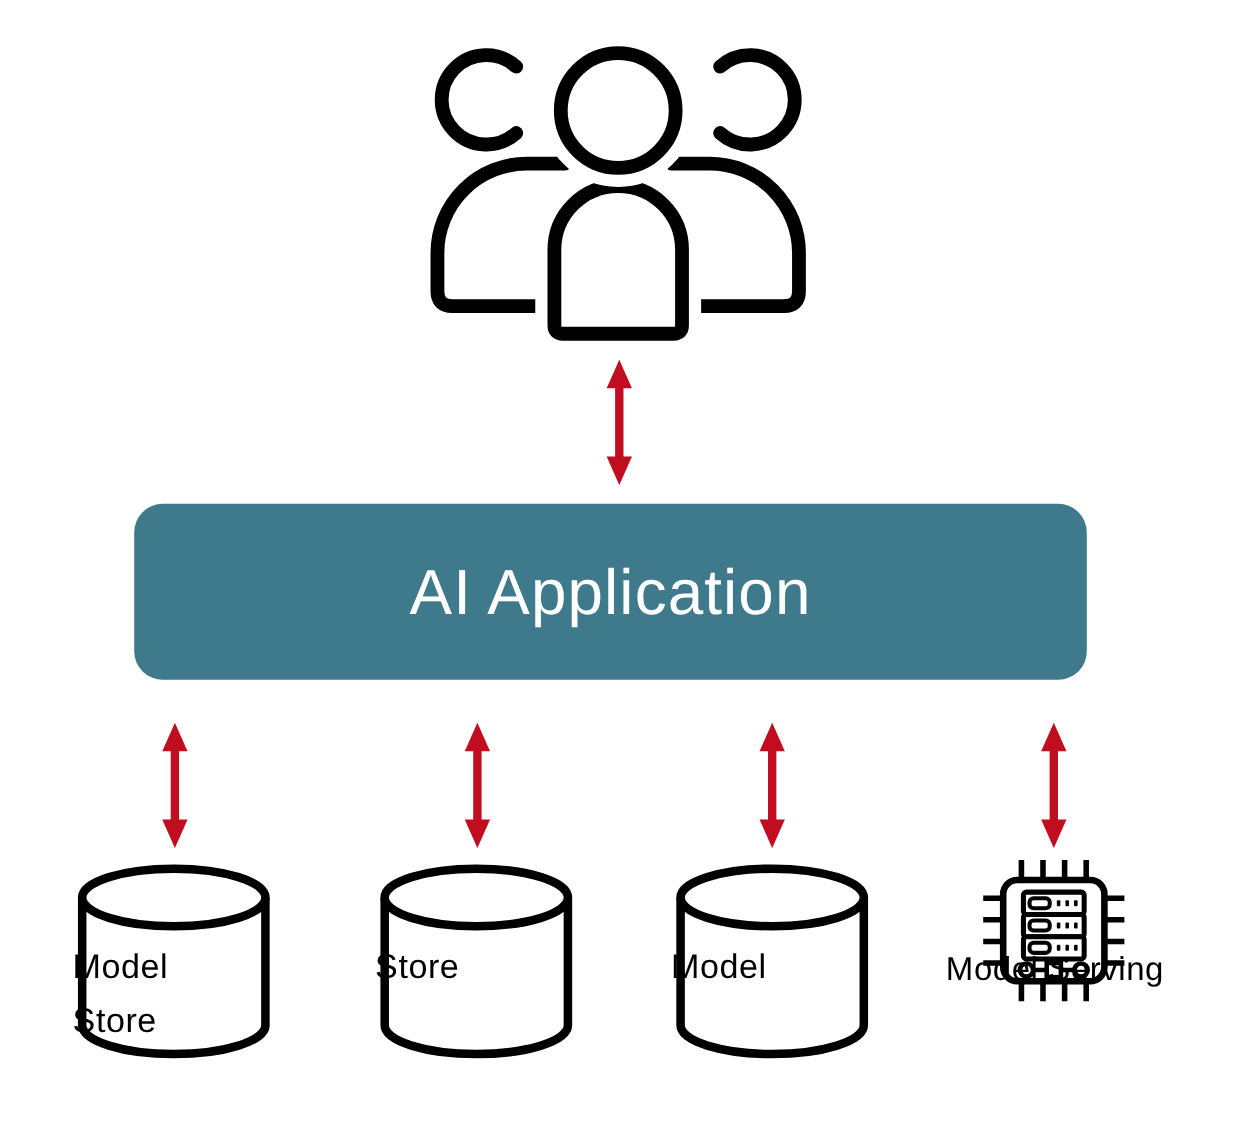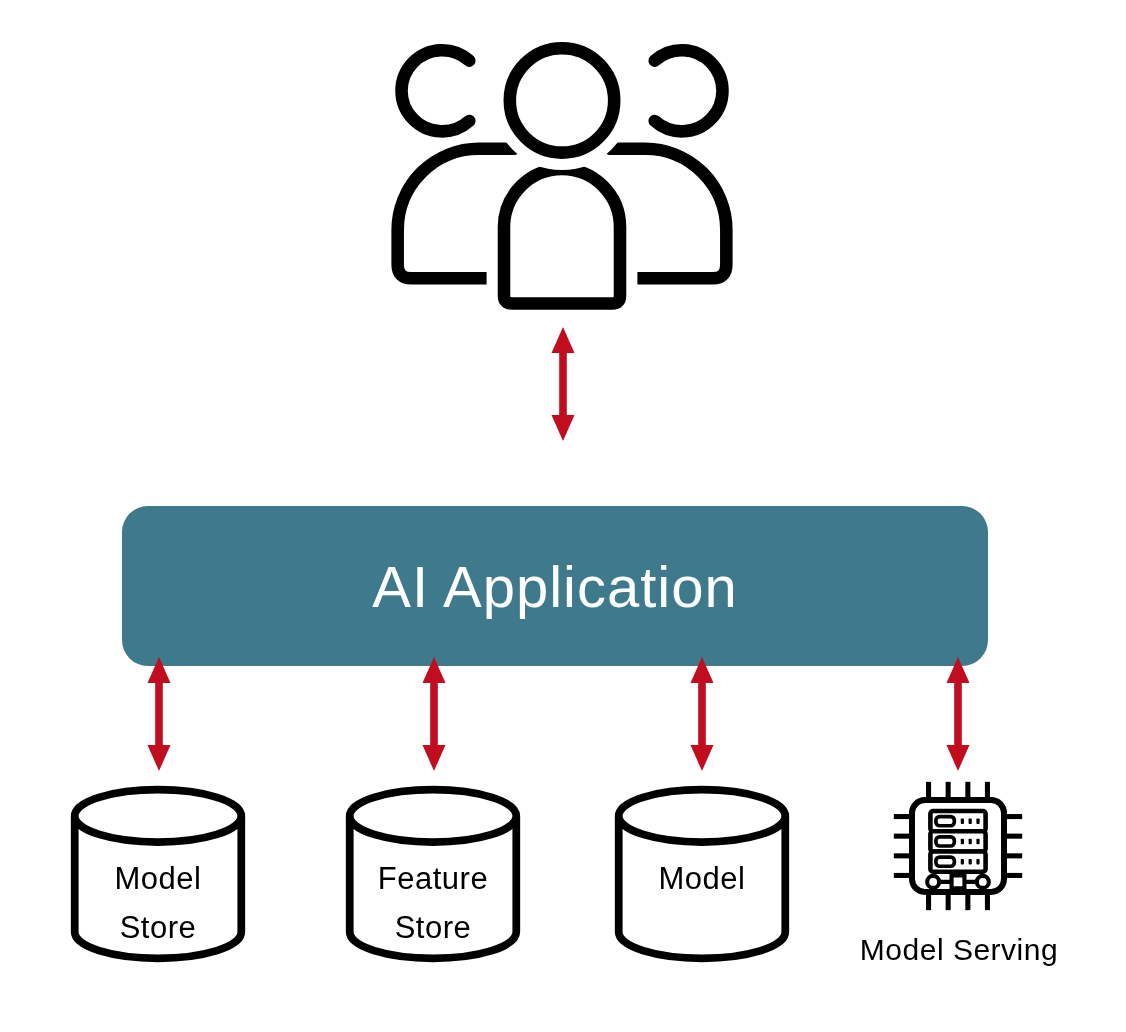--- a/index.html
+++ b/index.html
@@ -10,39 +10,39 @@
   .abs{position:absolute;}
   .users{left:388px;top:30px;width:348px;height:282px;}
   .arrow{width:26px;height:116px;}
   .arrow-main{left:550px;top:326px;}
   .arrow-a{left:146px;top:656px;}
   .arrow-b{left:421px;top:656px;}
   .arrow-c{left:689px;top:656px;}
   .arrow-d{left:945px;top:656px;}
   .app-box{
     left:122px;top:458px;width:866px;height:160px;border-radius:26px;
-    background:#3F7A8C;display:flex;align-items:center;justify-content:center;margin-top:48px;
+    background:#3F7A8C;display:flex;align-items:center;justify-content:center;
   }
   .app-box span{
     color:#ffffff;font-size:58px;letter-spacing:1px;font-weight:400;
   }
   .cyl{width:184px;height:180px;}
   .cyl-1{left:66px;top:784px;}
   .cyl-2{left:341px;top:784px;}
   .cyl-3{left:610px;top:784px;}
   .cyl-label{
-    width:184px;top:854px;text-align:center;color:#000;
+    width:184px;top:854px;text-align:left;color:#000;
     font-size:31px;line-height:49px;font-weight:400;letter-spacing:0.5px;
   }
   .cyl-label-1{left:66px;}
   .cyl-label-2{left:341px;}
   .cyl-label-3{left:610px;}
   .chip{left:889px;top:777px;width:138px;height:138px;}
   .serving-label{
-    left:843px;top:933px;width:232px;text-align:center;color:#000;
+    left:843px;top:865px;width:232px;text-align:center;color:#000;
     font-size:30px;font-weight:400;letter-spacing:0.5px;
   }
 </style>
 </head>
 <body>
 
 <svg width="0" height="0" style="position:absolute" aria-hidden="true">
   <defs>
     <symbol id="dbl-arrow" viewBox="0 0 26 114">
       <rect x="9.2" y="22" width="7.6" height="70"></rect>
@@ -99,21 +99,20 @@
   </svg>
   <div class="abs cyl-label cyl-label-1">
     <div>Model</div>
     <div>Store</div>
   </div>
 
   <svg class="abs cyl cyl-2" viewBox="0 0 190 184">
     <use href="#cylinder"></use>
   </svg>
   <div class="abs cyl-label cyl-label-2">
-    <div>Feature</div>
     <div>Store</div>
   </div>
 
   <svg class="abs cyl cyl-3" viewBox="0 0 190 184">
     <use href="#cylinder"></use>
   </svg>
   <div class="abs cyl-label cyl-label-3">
     <div>Model</div>
   </div>
 

